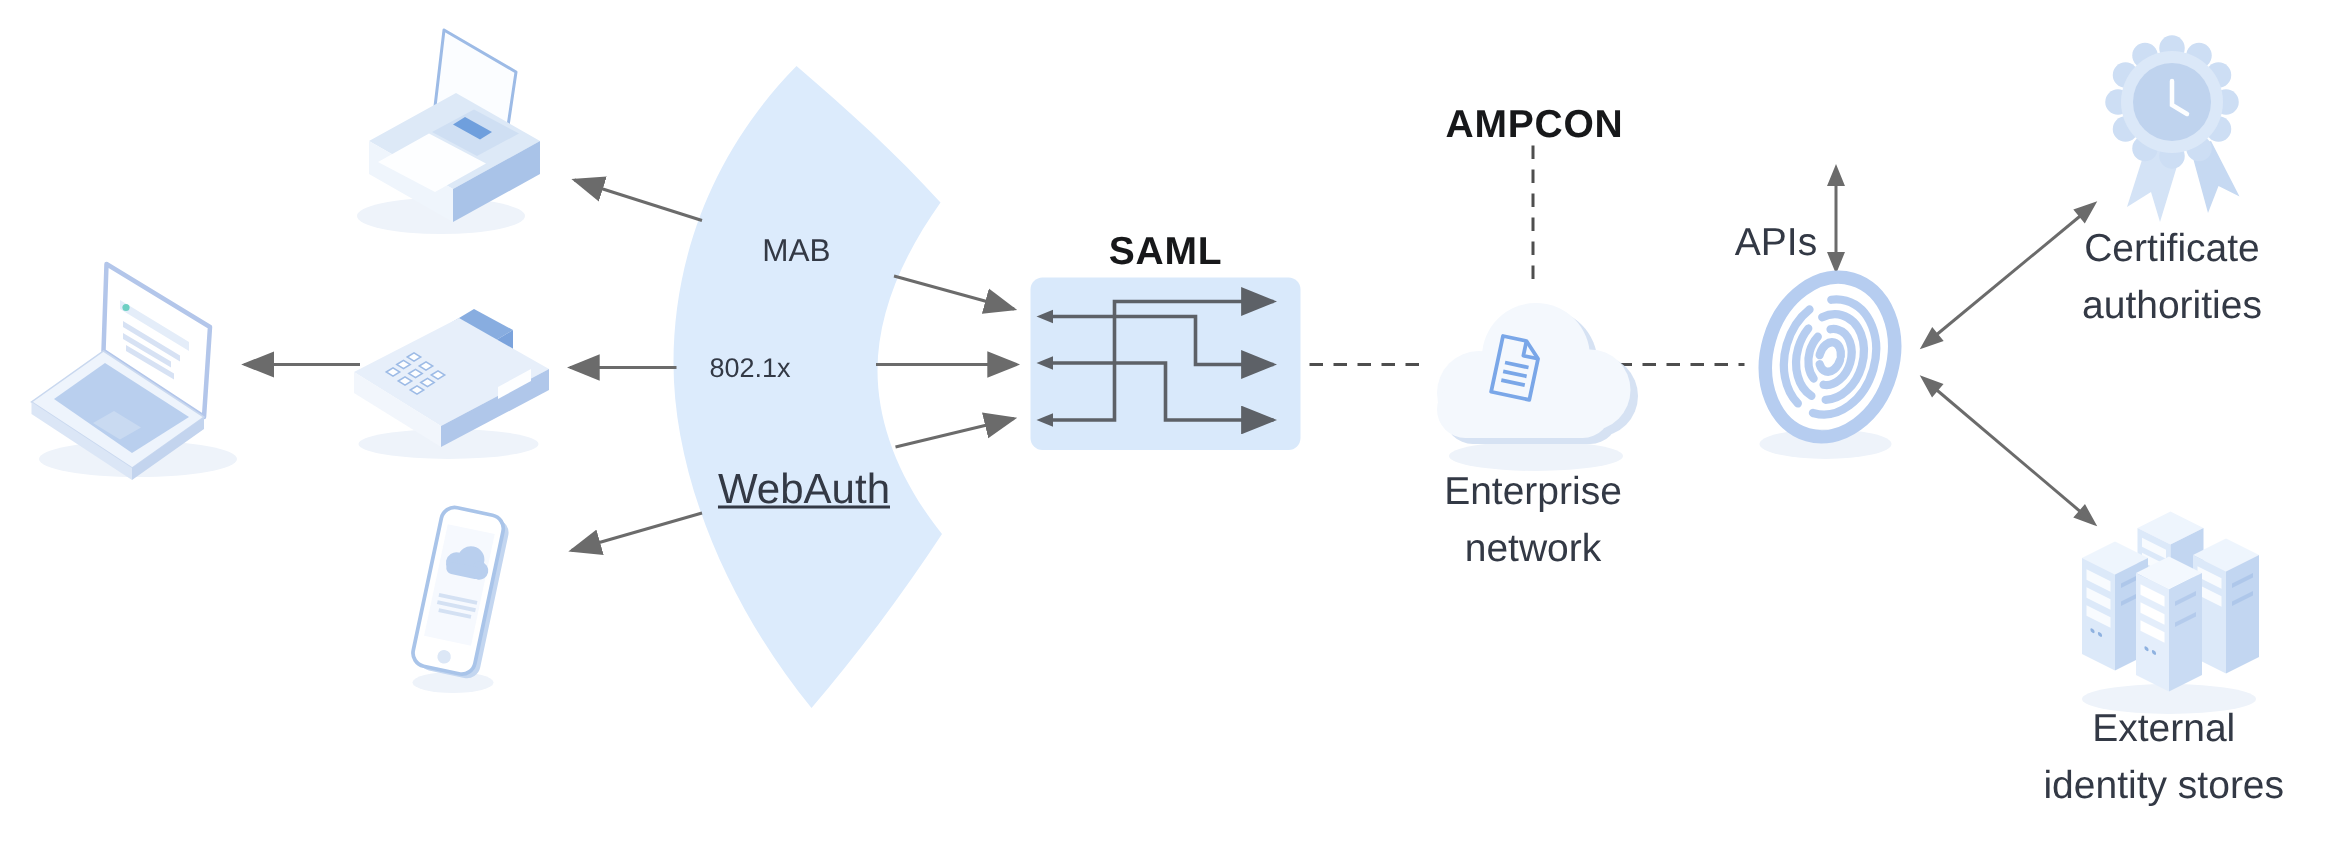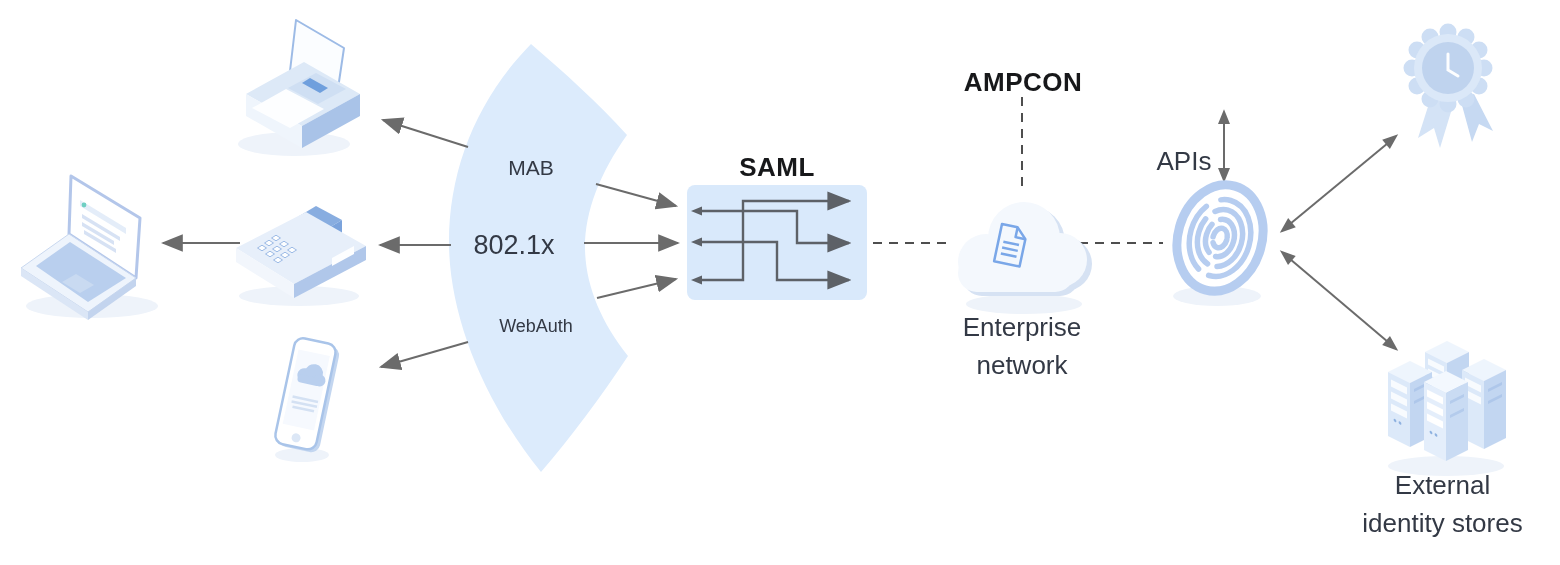--- a/index.html
+++ b/index.html
@@ -225,20 +225,22 @@
           <circle cx="21" cy="40" r="8.5"></circle>
           <circle cx="34" cy="27" r="8.5"></circle>
       </g>
       <circle cx="52" cy="58" r="34" fill="#dbe8f8"></circle>
       <circle cx="52" cy="58" r="26" fill="#bfd3ee"></circle>
       <g stroke="#fdfeff" stroke-width="3" fill="none" stroke-linecap="round">
         <path d="M52,44 L52,60 L62,66"></path>
       </g>
     </svg>
   </div>
+  <div class="lbl" style="left:1338px;top:146px;width:220px;">Certificate
+authorities</div>
 
   <div class="abs" style="left:1380px;top:338px;width:132px;height:138px;">
     <svg width="132" height="138" viewBox="0 0 132 138">
       <ellipse cx="66" cy="128" rx="58" ry="10" fill="#eef3fa"></ellipse>
 
       <g transform="translate(45,14)">
         <polygon points="0,0 22,-11 44,0 22,11" fill="#eef5fd"></polygon>
         <g transform="skewY(26.565)">
             <rect x="0" y="0" width="22" height="60" fill="#dce9f9"></rect>
           <rect x="3" y="5" width="16" height="6" fill="#f8fbfe"></rect>
@@ -295,16 +297,16 @@
           <rect x="4" y="10" width="14" height="3" fill="#b4cbec"></rect>
             <rect x="4" y="24" width="14" height="3" fill="#b4cbec"></rect>
           </g>
       </g>
     </svg>
   </div>
   <div class="lbl" style="left:1320px;top:466px;width:245px;">External
 identity stores</div>
 
   <div class="lbl" style="left:476px;top:149px;width:110px;font-size:21px;">MAB</div>
-  <div class="lbl" style="left:454px;top:226px;width:120px;font-size:27px;">802.1x</div>
-  <div class="lbl" style="left:461px;top:307px;width:150px;font-size:18px;">WebAuth</div>
+  <div class="lbl" style="left:440px;top:226px;width:120px;font-size:18px;">802.1x</div>
+  <div class="lbl" style="left:461px;top:307px;width:150px;font-size:28px;text-decoration:underline;">WebAuth</div>
 
 </div>
 
 </body></html>

